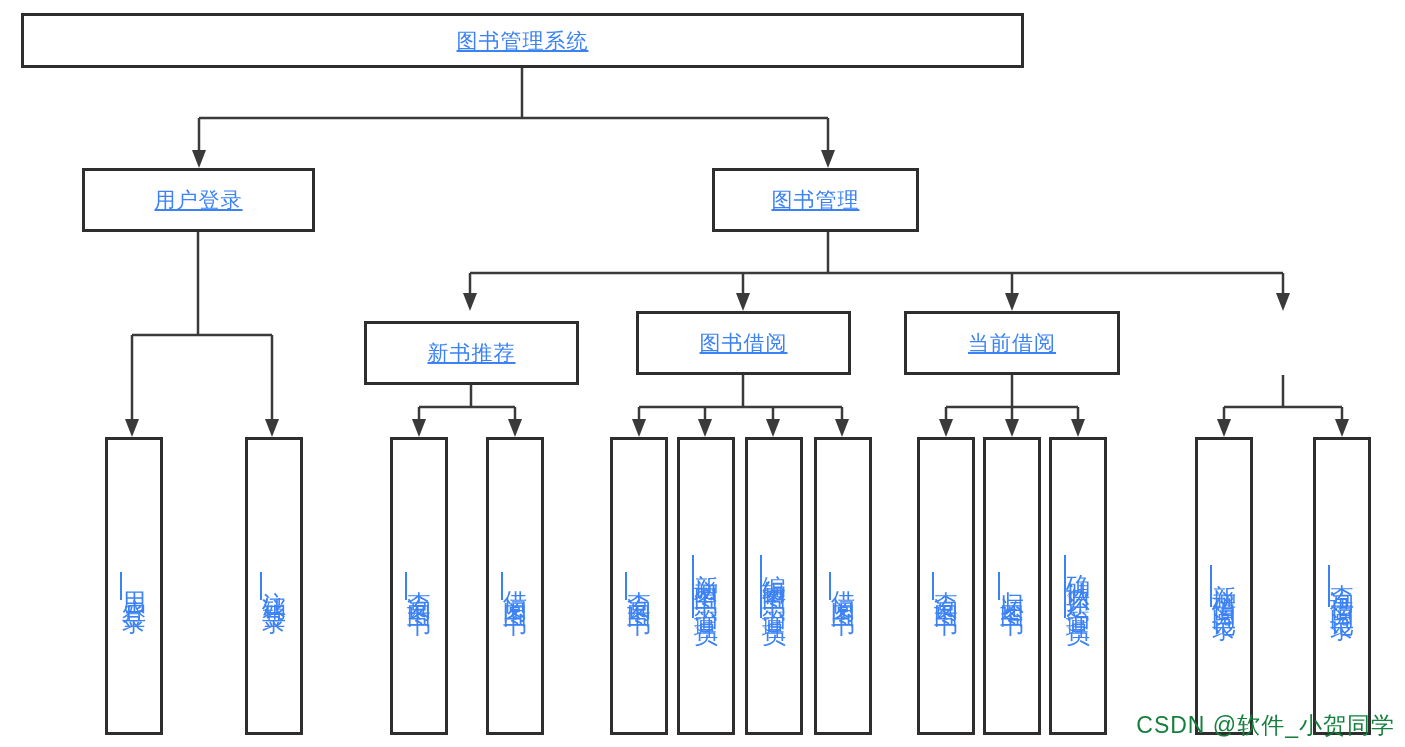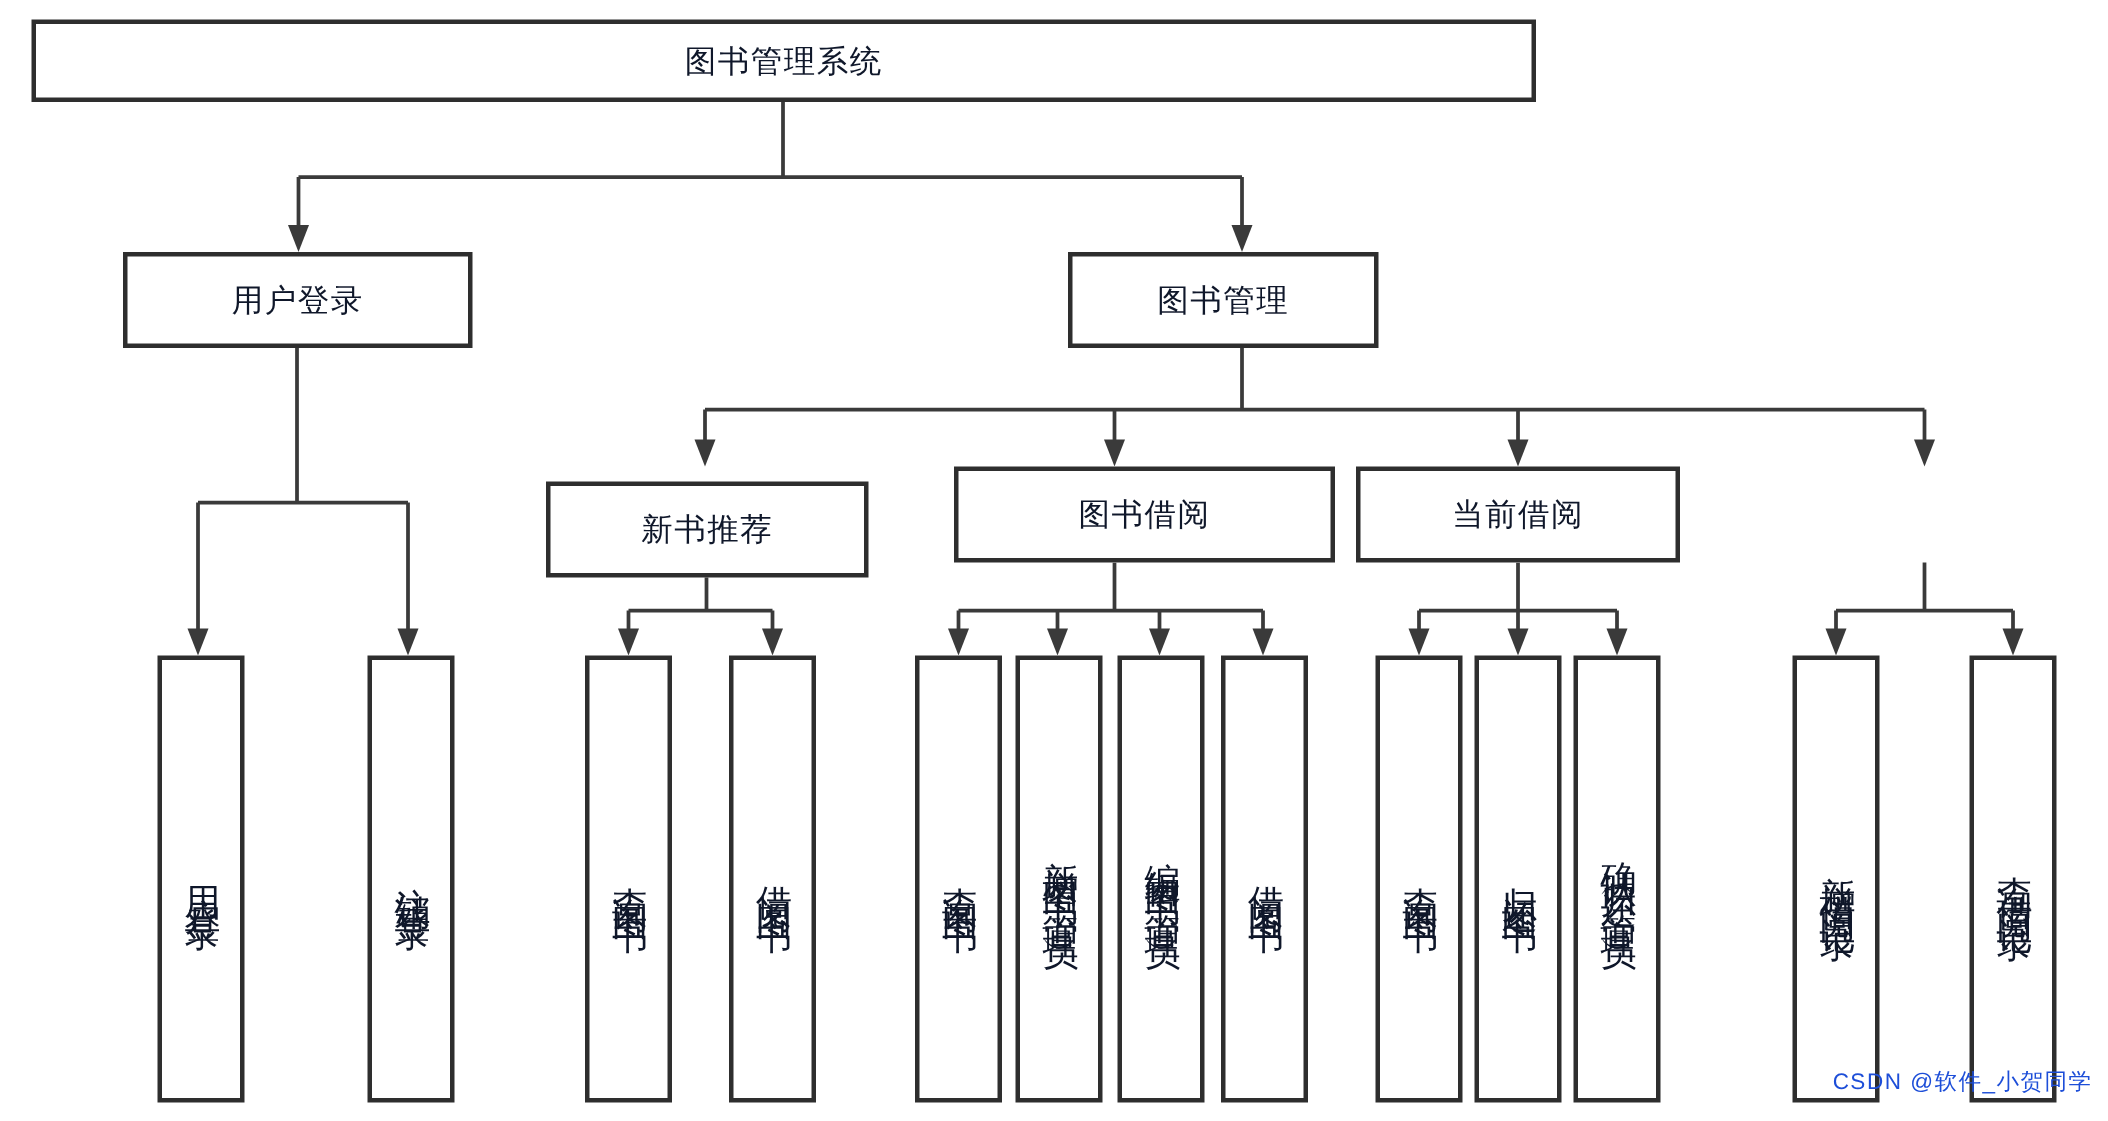--- a/index.html
+++ b/index.html
@@ -12,54 +12,55 @@
   }
   #wires{position:absolute;left:0;top:0;width:1405px;height:747px;}
   .box{
     position:absolute;
     box-sizing:border-box;
     background:#ffffff;
     border:3px solid #2e2e2e;
     display:flex;
     align-items:center;
     justify-content:center;
-    color:#0f172a;
+    color:#3b82f6;
+    text-decoration:underline;
   }
   .box.h span{
     font-size:21px;
     letter-spacing:1px;
     white-space:nowrap;
   }
   .box.v span{
     writing-mode:vertical-rl;
     font-size:24px;
     letter-spacing:7px;
     line-height:1;
   }
   
   .n-root{left:21px;top:13px;width:1003px;height:55px;}
   .n-login{left:82px;top:168px;width:233px;height:64px;}
   .n-mgmt{left:712px;top:168px;width:207px;height:64px;}
   .n-rec{left:364px;top:321px;width:215px;height:64px;}
-  .n-borrow{left:636px;top:311px;width:254px;height:64px;}
+  .n-borrow{left:636px;top:311px;width:215px;height:64px;}
   .n-current{left:904px;top:311px;width:216px;height:64px;}
   .n-records{left:1177px;top:311px;width:212px;height:64px;}
   
   .v{top:437px;width:58px;height:298px;}
   .v1a{left:105px;} .v1b{left:245px;}
   .v2a{left:390px;} .v2b{left:486px;}
   .v3a{left:610px;} .v3b{left:677px;} .v3c{left:745px;} .v3d{left:814px;}
   .v4a{left:917px;} .v4b{left:983px;} .v4c{left:1049px;}
   .v5a{left:1195px;} .v5b{left:1313px;}
   #watermark{
     position:absolute;
     right:10px;
-    bottom:16px;
-    font-size:15px;
-    color:#1d4ed8;
+    bottom:6px;
+    font-size:23px;
+    color:#15803d;
     letter-spacing:1px;
     white-space:nowrap;
   }
 </style>
 </head>
 <body>
 
 <div id="stage">
 
   <svg id="wires" viewBox="0 0 1405 747" xmlns="http://www.w3.org/2000/svg">

